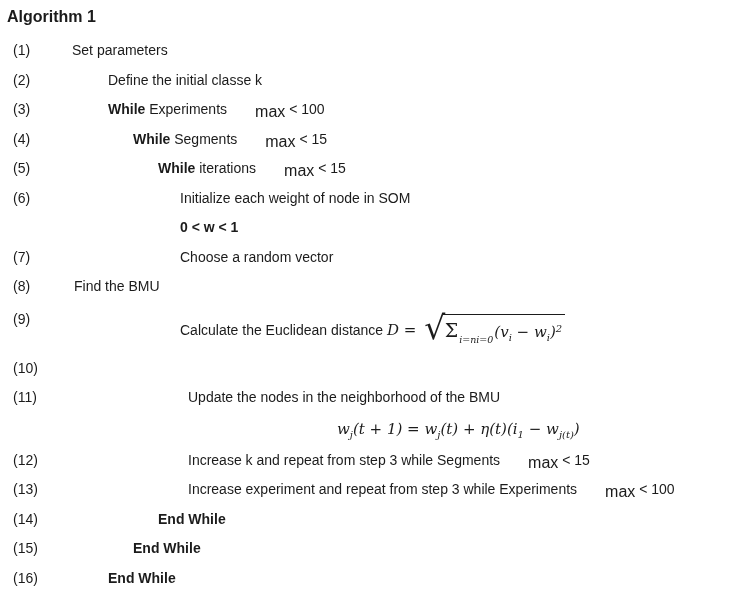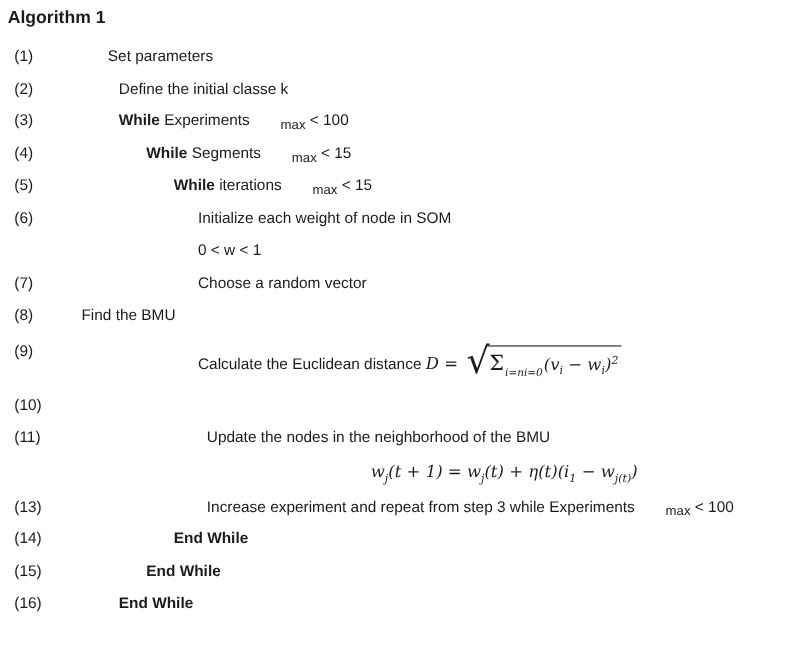--- a/index.html
+++ b/index.html
@@ -21,21 +21,21 @@
     position:absolute;left:13px;top:0;font-size:14px;line-height:17px;
   }
   .row.formula .num{top:3px;}
   .content{
     display:inline-block;vertical-align:top;font-size:14px;line-height:17px;
   }
   .row.formula .content{margin-top:6px;}
   .row.equation .content{margin-left:337px;margin-top:2px;}
   
   .b{font-weight:bold;}
-  .sub{font-size:12px;vertical-align:-3px;padding-left:28px;}
+  .sub{font-size:16px;vertical-align:-3px;padding-left:28px;}
   .m{font-family:"DejaVu Serif",serif;font-style:italic;font-size:15px;}
   .ms{font-family:"DejaVu Serif",serif;font-style:italic;font-size:10px;vertical-align:-4px;}
   .msup{font-family:"DejaVu Serif",serif;font-style:italic;font-size:10px;vertical-align:5px;}
   .sig{font-family:"DejaVu Serif",serif;font-style:normal;font-size:19px;line-height:1;}
   .stack{
     display:inline-flex;flex-direction:row;
     font-family:"DejaVu Serif",serif;font-style:italic;
     font-size:9.5px;line-height:1.05;vertical-align:-6px;margin:0 1px 0 1px;
   }
   .sqrt{
@@ -50,37 +50,38 @@
     display:inline-block;border-top:1.5px solid #1b1b1b;
     padding:3px 3px 0 2px;line-height:22px;
   }
 </style>
 </head>
 <body>
 
 <div class="page">
   <h1 class="title">Algorithm 1</h1>
   <div class="steps" id="steps">
-      <div class="row"><span class="num">(1)</span><span class="content" style="margin-left: 98px;"><span>Set parameters</span></span></div>
+      <div class="row"><span class="num">(1)</span><span class="content" style="margin-left: 72px;"><span>Set parameters</span></span></div>
       <div class="row"><span class="num">(2)</span><span class="content" style="margin-left: 108px; text-align: right;"><span>Define the initial classe k</span></span></div>
       <div class="row"><span class="num">(3)</span><span class="content" style="margin-left: 108px;"><span class="b">While </span><span>Experiments</span><span class="sub">max</span><span> &lt; 100</span></span></div>
       <div class="row"><span class="num">(4)</span><span class="content" style="margin-left: 133px;"><span class="b">While </span><span>Segments</span><span class="sub">max</span><span> &lt; 15</span></span></div>
       <div class="row"><span class="num">(5)</span><span class="content" style="margin-left: 158px;"><span class="b">While </span><span>iterations</span><span class="sub">max</span><span> &lt; 15</span></span></div>
       <div class="row"><span class="num">(6)</span><span class="content" style="margin-left: 180px;"><span>Initialize each weight of node in SOM</span></span></div>
-      <div class="row"><span class="content" style="margin-left: 180px;"><span>0 &lt; w &lt; 1</span></span></div>
+      <div class="row"><span class="content" style="margin-left: 180px; font-weight: bold;"><span>0 &lt; w &lt; 1</span></span></div>
       <div class="row"><span class="num">(7)</span><span class="content" style="margin-left: 180px;"><span>Choose a random vector</span></span></div>
       <div class="row"><span class="num">(8)</span><span class="content" style="margin-left: 74px;"><span>Find the BMU</span></span></div>
       <div class="row formula"><span class="num">(9)</span><span class="content" style="margin-left: 180px;"><span>Calculate the Euclidean distance </span><span class="m">D</span><span class="m"> = </span><span class="sqrt">
             <span class="radical">√</span>
             <span class="radicand"><span class="sig">Σ</span><span class="stack">
                 <span>i=n</span>
                 <span>i=0</span>
               </span><span class="m">(v</span><span class="ms">i</span><span class="m"> − w</span><span class="ms">i</span><span class="m">)</span><span class="msup">2</span></span>
           </span></span></div>
       <div class="row"><span class="num">(10)</span></div>
       <div class="row"><span class="num">(11)</span><span class="content" style="margin-left: 188px; text-align: right;"><span>Update the nodes in the neighborhood of the BMU</span></span></div>
       <div class="row equation"><span class="content"><span class="m">w</span><span class="ms">j</span><span class="m">(t + 1) = w</span><span class="ms">j</span><span class="m">(t) +  η(t)(i</span><span class="ms">1</span><span class="m"> − w</span><span class="ms">j(t)</span><span class="m">)</span></span></div>
+      <div class="row"><span class="num">(12)</span><span class="content" style="margin-left: 188px;"><span>Increase k and repeat from step 3 while Segments</span><span class="sub">max</span><span> &lt; 15</span></span></div>
       <div class="row"><span class="num">(13)</span><span class="content" style="margin-left: 188px;"><span>Increase experiment and repeat from step 3 while Experiments</span><span class="sub">max</span><span> &lt; 100</span></span></div>
       <div class="row"><span class="num">(14)</span><span class="content" style="margin-left: 158px;"><span class="b">End While</span></span></div>
       <div class="row"><span class="num">(15)</span><span class="content" style="margin-left: 133px;"><span class="b">End While</span></span></div>
       <div class="row"><span class="num">(16)</span><span class="content" style="margin-left: 108px;"><span class="b">End While</span></span></div>
     </div>
 </div>
 
 </body></html>

